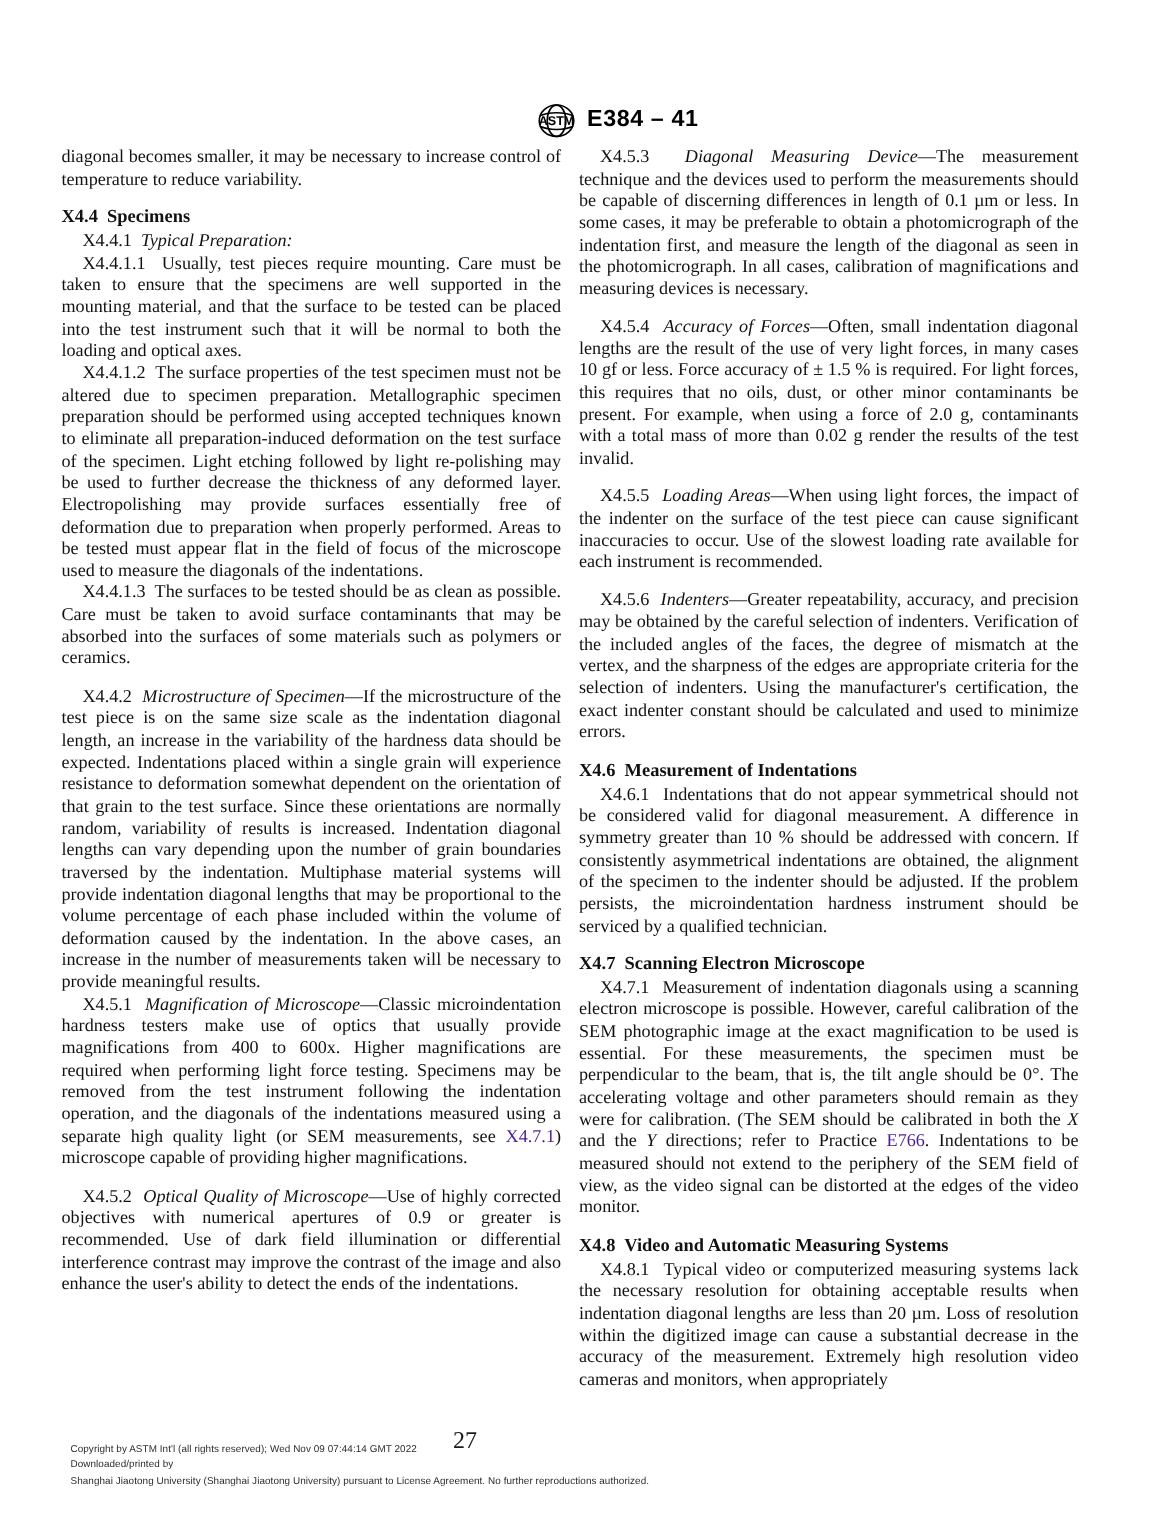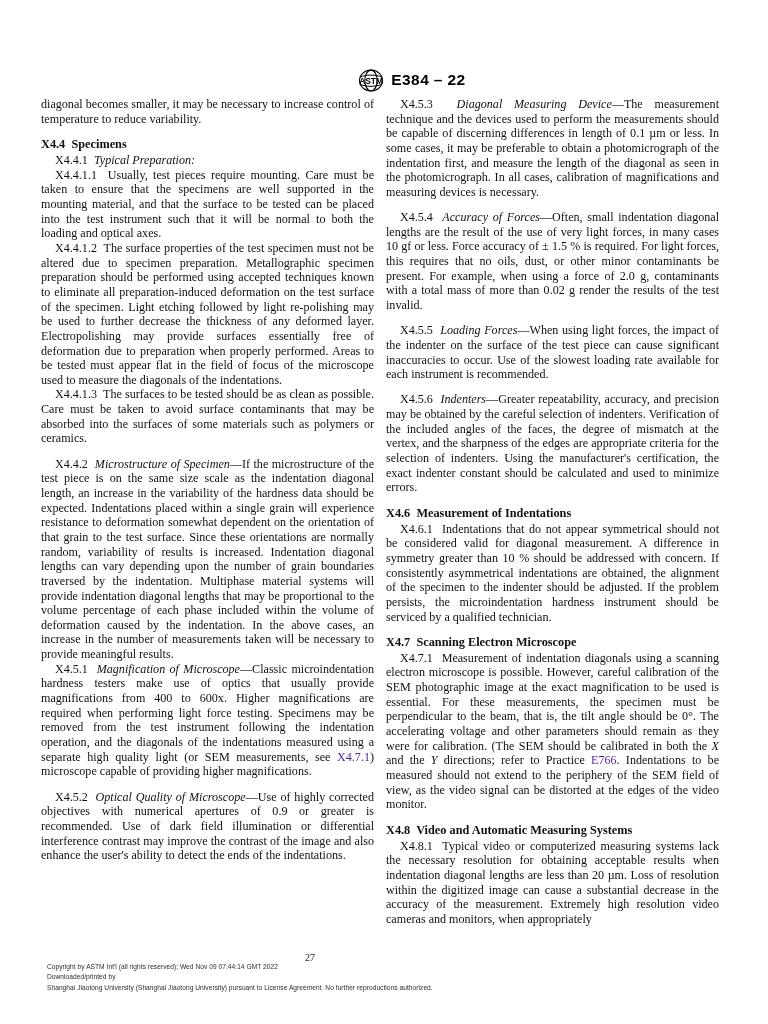--- a/index.html
+++ b/index.html
@@ -91,21 +91,21 @@
   .lnk { color: #4c1d95; }
   .emdash { font-style: normal; }
 
   
   .page-number {
     position: absolute;
     top: 952px;
     left: 0;
     width: 620px;
     text-align: center;
-    font-size: 10px;
+    font-size: 16px;
     color: #1a1a1a;
   }
   .footer-block {
     position: absolute;
     left: 47px;
     top: 962px;
     width: 680px;
     font-family: "Liberation Sans", "DejaVu Sans", sans-serif;
     color: #2b2b2b;
   }
@@ -122,21 +122,21 @@
 <div class="page-header">
   <span class="astm-logo">
     <svg width="26" height="24" viewBox="0 0 26 24" aria-hidden="true">
       <ellipse cx="13" cy="11.5" rx="11.5" ry="10.5" fill="none" stroke="#000" stroke-width="1.1"></ellipse>
       <ellipse cx="13" cy="11.5" rx="6.2" ry="10.4" fill="none" stroke="#000" stroke-width="1.1"></ellipse>
       <path d="M1.9 8.2 C8 5.4, 18 5.4, 24.1 8.2" fill="none" stroke="#000" stroke-width="1"></path>
       <path d="M1.9 15.2 C8 18, 18 18, 24.1 15.2" fill="none" stroke="#000" stroke-width="1"></path>
       <text x="13" y="14.6" font-family="Liberation Sans, sans-serif" font-size="8.4" font-weight="bold" text-anchor="middle" fill="#000">ASTM</text>
     </svg>
   </span>
-  <span class="designation">E384 – 22</span>
+  <span class="designation">E384 – 41</span>
 </div>
 
 <div class="columns">
 
   <div class="col">
 
     <p class="para cont">diagonal becomes smaller, it may be necessary to increase control of temperature to reduce variability.</p>
 
     <h3 class="heading spaced">X4.4&nbsp; Specimens</h3>
 
@@ -156,21 +156,21 @@
     <p class="para gap">X4.5.2&nbsp; <span class="it">Optical Quality of Microscope</span><span class="emdash">—</span>Use of highly corrected objectives with numerical apertures of 0.9 or greater is recommended. Use of dark field illumination or differential interference contrast may improve the contrast of the image and also enhance the user's ability to detect the ends of the indentations.</p>
 
   </div>
 
   <div class="col">
 
     <p class="para">X4.5.3&nbsp; <span class="it">Diagonal Measuring Device</span><span class="emdash">—</span>The measurement technique and the devices used to perform the measurements should be capable of discerning differences in length of 0.1 µm or less. In some cases, it may be preferable to obtain a photomicrograph of the indentation first, and measure the length of the diagonal as seen in the photomicrograph. In all cases, calibration of magnifications and measuring devices is necessary.</p>
 
     <p class="para gap">X4.5.4&nbsp; <span class="it">Accuracy of Forces</span><span class="emdash">—</span>Often, small indentation diagonal lengths are the result of the use of very light forces, in many cases 10 gf or less. Force accuracy of ± 1.5 % is required. For light forces, this requires that no oils, dust, or other minor contaminants be present. For example, when using a force of 2.0 g, contaminants with a total mass of more than 0.02 g render the results of the test invalid.</p>
 
-    <p class="para gap">X4.5.5&nbsp; <span class="it">Loading Forces</span><span class="emdash">—</span>When using light forces, the impact of the indenter on the surface of the test piece can cause significant inaccuracies to occur. Use of the slowest loading rate available for each instrument is recommended.</p>
+    <p class="para gap">X4.5.5&nbsp; <span class="it">Loading Areas</span><span class="emdash">—</span>When using light forces, the impact of the indenter on the surface of the test piece can cause significant inaccuracies to occur. Use of the slowest loading rate available for each instrument is recommended.</p>
 
     <p class="para gap">X4.5.6&nbsp; <span class="it">Indenters</span><span class="emdash">—</span>Greater repeatability, accuracy, and precision may be obtained by the careful selection of indenters. Verification of the included angles of the faces, the degree of mismatch at the vertex, and the sharpness of the edges are appropriate criteria for the selection of indenters. Using the manufacturer's certification, the exact indenter constant should be calculated and used to minimize errors.</p>
 
     <h3 class="heading spaced">X4.6&nbsp; Measurement of Indentations</h3>
 
     <p class="para">X4.6.1&nbsp; Indentations that do not appear symmetrical should not be considered valid for diagonal measurement. A difference in symmetry greater than 10 % should be addressed with concern. If consistently asymmetrical indentations are obtained, the alignment of the specimen to the indenter should be adjusted. If the problem persists, the microindentation hardness instrument should be serviced by a qualified technician.</p>
 
     <h3 class="heading spaced">X4.7&nbsp; Scanning Electron Microscope</h3>
 
     <p class="para">X4.7.1&nbsp; Measurement of indentation diagonals using a scanning electron microscope is possible. However, careful calibration of the SEM photographic image at the exact magnification to be used is essential. For these measurements, the specimen must be perpendicular to the beam, that is, the tilt angle should be 0°. The accelerating voltage and other parameters should remain as they were for calibration. (The SEM should be calibrated in both the <span class="it">X</span> and the <span class="it">Y</span> directions; refer to Practice <a class="lnk" href="#" style="text-decoration:none">E766</a>. Indentations to be measured should not extend to the periphery of the SEM field of view, as the video signal can be distorted at the edges of the video monitor.</p>

